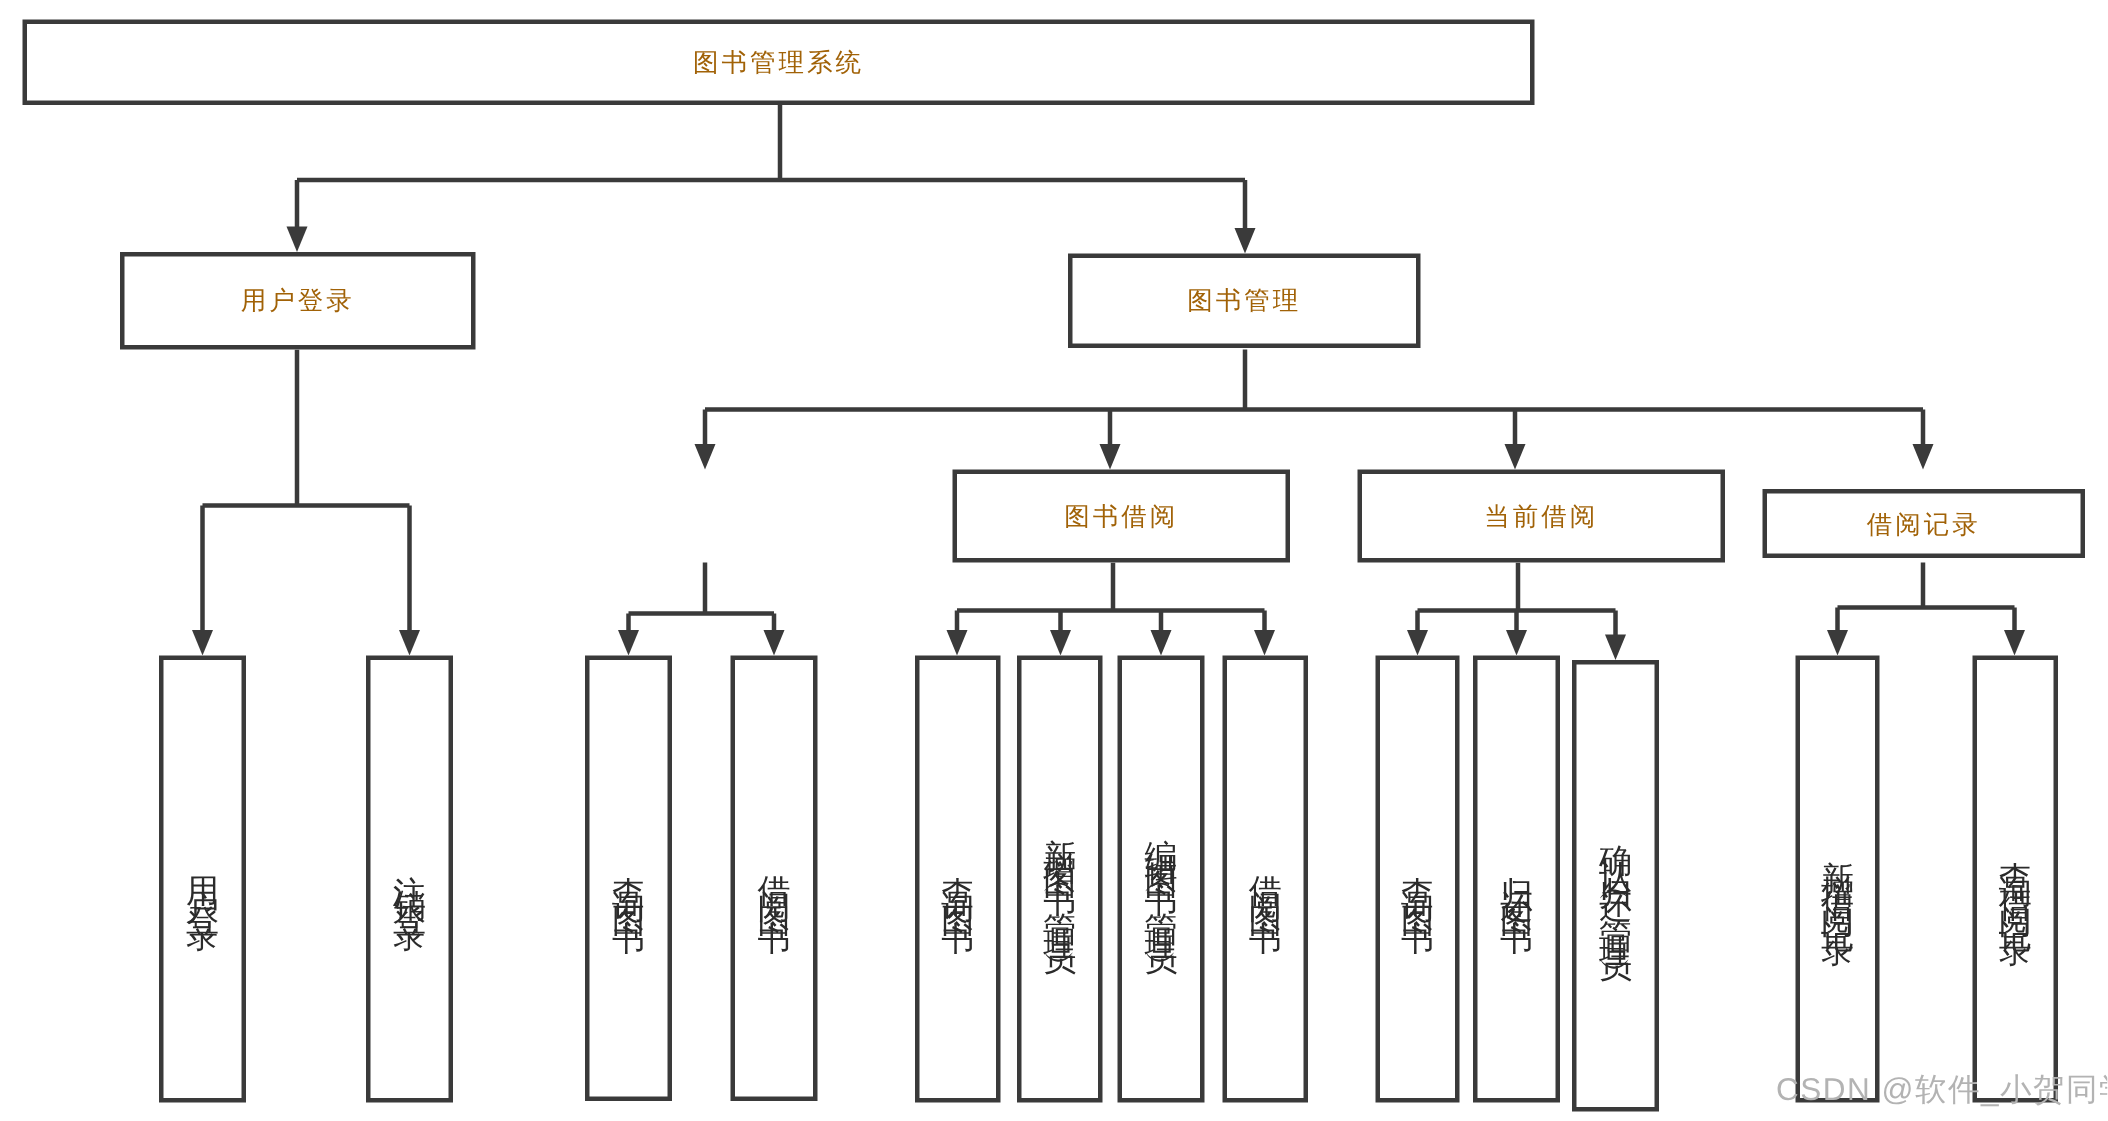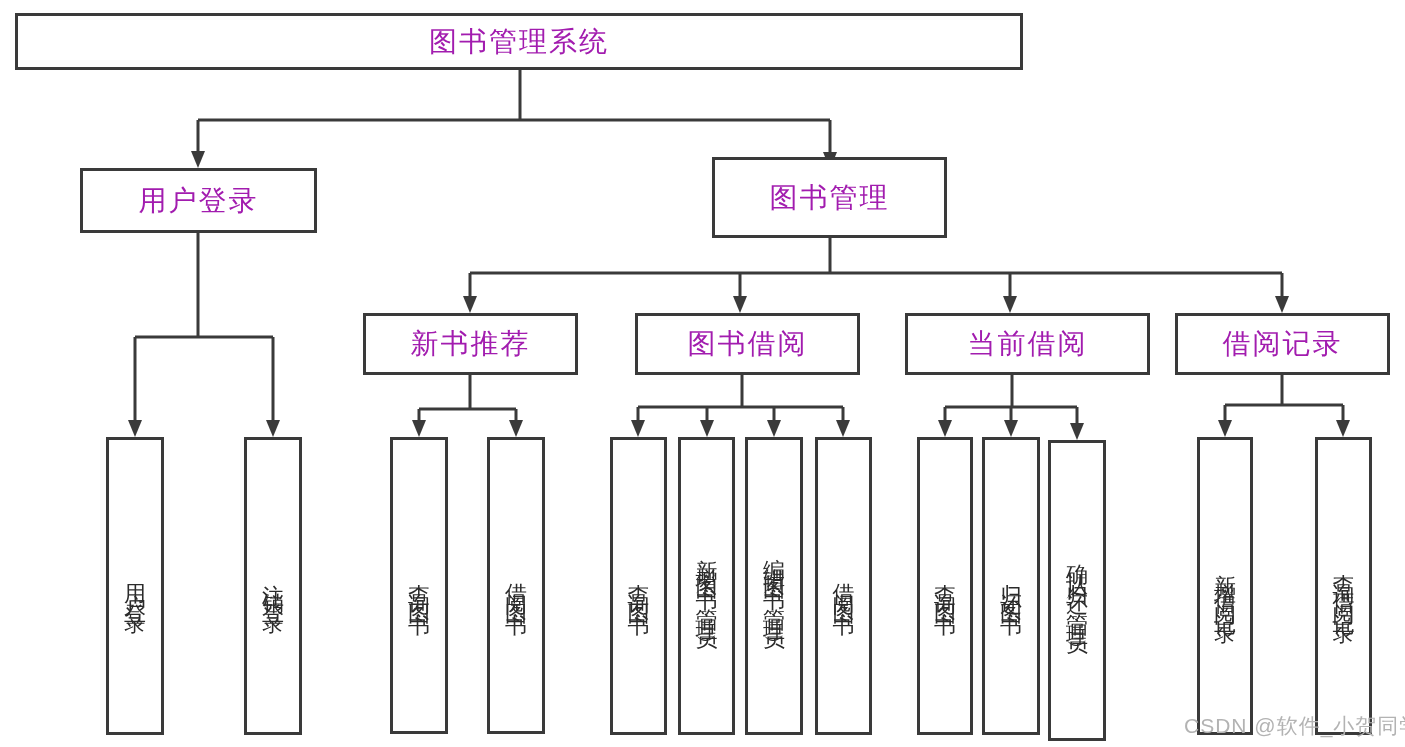--- a/index.html
+++ b/index.html
@@ -10,21 +10,21 @@
     overflow:hidden;
     font-family:"Liberation Sans","DejaVu Sans",sans-serif;
   }
   .wires{position:absolute;left:0;top:0;width:1405px;height:747px;}
   .hnode{
     position:absolute;
     box-sizing:border-box;
     border:3px solid #3a3a3a;
     background:#ffffff;
     display:flex;align-items:center;justify-content:center;
-    font-size:28px;color:#a21caf;
+    font-size:17px;color:#a16207;
     letter-spacing:2px;
     z-index:2;
   }
   .vnode{
     position:absolute;
     box-sizing:border-box;
     border:3px solid #3a3a3a;
     background:#ffffff;
     display:flex;align-items:center;justify-content:center;
     z-index:2;
@@ -92,34 +92,31 @@
     </g>
   </svg>
 
   <div class="hnode" style="left:15px;top:13px;width:1008px;height:57px">
     <span>图书管理系统</span>
   </div>
 
   <div class="hnode" style="left:80px;top:168px;width:237px;height:65px">
     <span>用户登录</span>
   </div>
-  <div class="hnode" style="left:712px;top:157px;width:235px;height:81px">
+  <div class="hnode" style="left:712px;top:169px;width:235px;height:63px">
     <span>图书管理</span>
   </div>
 
-  <div class="hnode" style="left:363px;top:313px;width:215px;height:62px">
-    <span>新书推荐</span>
-  </div>
   <div class="hnode" style="left:635px;top:313px;width:225px;height:62px">
     <span>图书借阅</span>
   </div>
   <div class="hnode" style="left:905px;top:313px;width:245px;height:62px">
     <span>当前借阅</span>
   </div>
-  <div class="hnode" style="left:1175px;top:313px;width:215px;height:62px">
+  <div class="hnode" style="left:1175px;top:326px;width:215px;height:46px">
     <span>借阅记录</span>
   </div>
 
   <div class="vnode" style="left:106px;top:437px;width:58px;height:298px">
     <span class="vtext">用户登录</span>
   </div>
   <div class="vnode" style="left:244px;top:437px;width:58px;height:298px">
     <span class="vtext">注销登录</span>
   </div>
 

